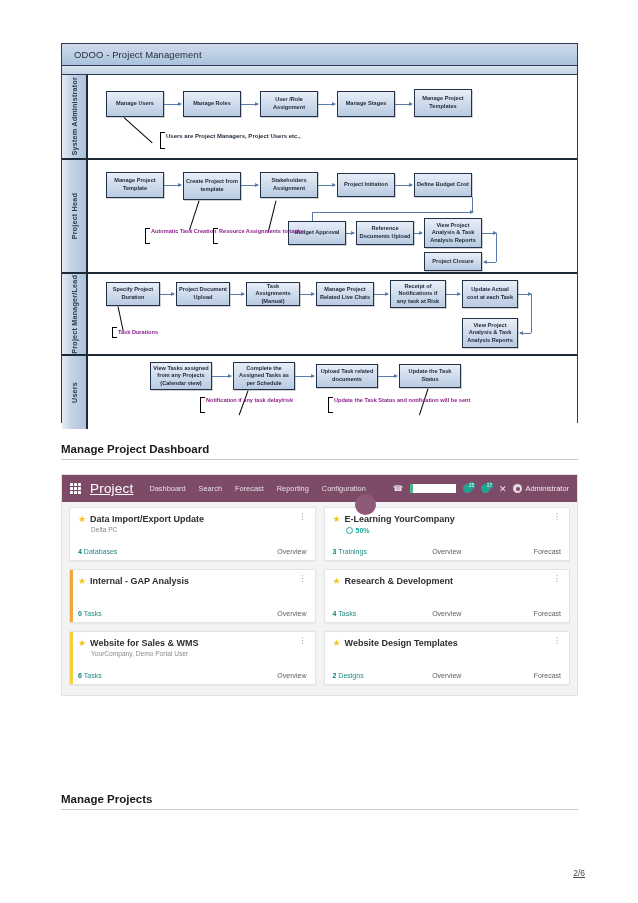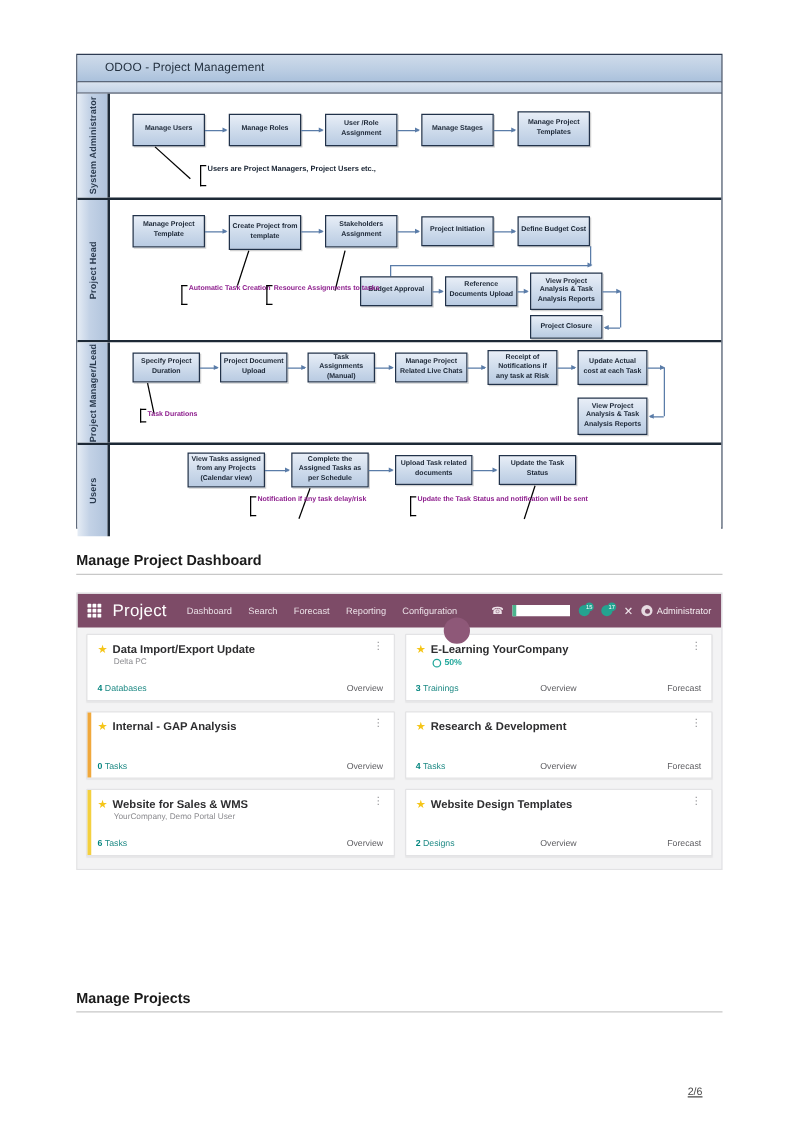--- a/index.html
+++ b/index.html
@@ -20,21 +20,21 @@
   .flow {
     position:absolute; left:61px; top:43px; width:517px; height:380px;
     border:1px solid #2d3b52;
     background:#ffffff;
   }
   .flow-title {
     height:22px; width:100%;
     background: linear-gradient(to bottom,#cfdbea 0%, #bccee3 55%, #aac1dc 100%);
     border-bottom:1px solid #2d3b52;
     font-size:9.5px; color:#23303f; font-weight:400;
-    display:flex; align-items:center; padding-left:22px;
+    display:flex; align-items:center; padding-left:12px;
     letter-spacing:.1px;
   }
   .flow-subbar {
     height:9px; width:100%;
     background: linear-gradient(to bottom,#d9e3ef 0%, #c4d3e6 100%);
     border-bottom:1px solid #2d3b52;
   }
   .lane {
     display:flex; width:100%;
     border-bottom:2px solid #1d2936;
@@ -106,21 +106,21 @@
   }
   .odoo-nav {
     height:27px; background:#7d4b67;
     display:flex; align-items:center; padding:0 8px;
     color:#f2e9ef; position:relative;
   }
   .grid-icon { width:11px; height:11px; display:grid;
     grid-template-columns:repeat(3,1fr); grid-template-rows:repeat(3,1fr);
     gap:1.2px; margin-right:9px; }
   .grid-icon i { background:#fff; display:block; border-radius:.5px; }
-  .odoo-brand { font-size:13.5px; font-weight:400; color:#fff; margin-right:16px; letter-spacing:.2px;}
+  .odoo-brand { font-size:13.5px; font-weight:400; color:#fff; margin-right:16px; letter-spacing:.2px;text-decoration:underline;}
   .odoo-menu { display:flex; gap:13px; }
   .odoo-menu span { font-size:7.4px; color:#eadfe6; white-space:nowrap;}
   .nav-right { margin-left:auto; display:flex; align-items:center; gap:7px; }
   .phone-ico { font-size:8px; color:#efe3ea; transform:scaleX(-1); }
   .white-box { width:46px; height:9px; background:#fff; border-left:3px solid #4ab58e; }
   .badge-ico { position:relative; width:11px; height:11px; }
   .badge-ico .moon {
     position:absolute; left:0; top:1px; width:9px; height:9px; border-radius:50%;
     background:#24a390;
   }
@@ -188,21 +188,21 @@
   .prog-txt { font-size:7px; font-weight:700; color:#21a79b; }
   .card-foot { margin-top:auto; display:flex; align-items:center; padding-top:8px;}
   .foot-count { font-size:7px; font-weight:700; color:#00847e; }
   .foot-count em { font-style:normal; font-weight:400; color:#1f8a85; }
   .foot-link { font-size:7px; color:#5d5d61; }
   .foot-mid { margin-left:auto; }
   .foot-end { margin-left:auto; }
   .foot-3 .foot-mid { position:absolute; left:50%; transform:translateX(-50%); }
 
   .page-num {
-    position:absolute; right:76px; top:868px;
+    position:absolute; right:53px; top:868px;
     font-size:8.5px; color:#4a4a4a;text-decoration:underline;
   }
 </style>
 </head>
 <body>
 
 <div class="page">
 
   <div class="flow">
     <div class="flow-title">ODOO - Project Management</div>

